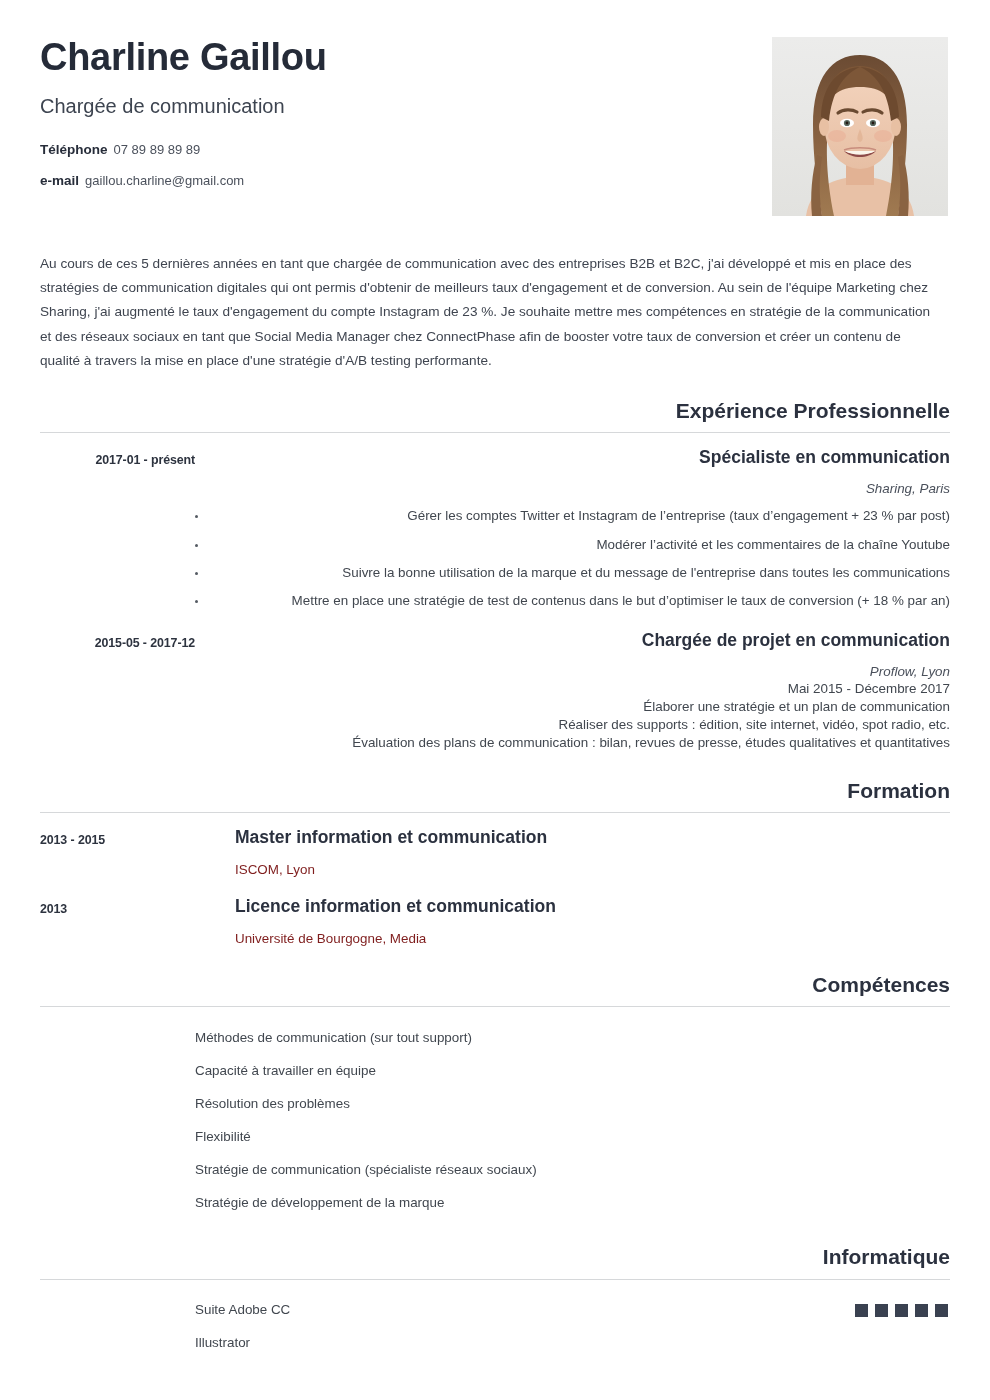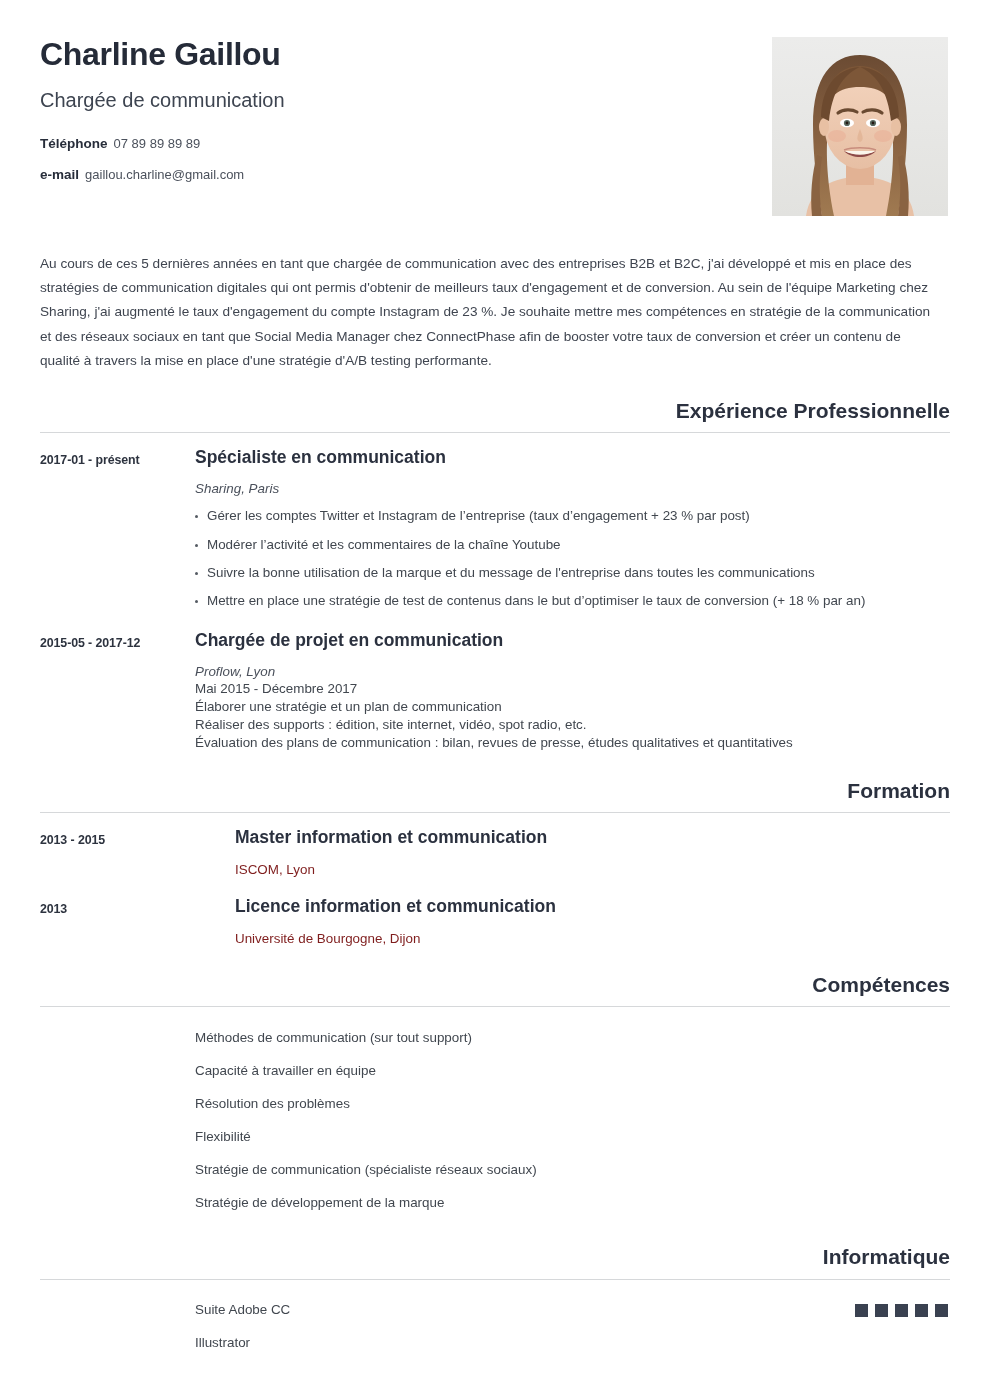--- a/index.html
+++ b/index.html
@@ -26,21 +26,21 @@
   }
 
   
   .header {
     position: relative;
     padding: 38px 40px 0 40px;
     box-sizing: border-box;
     height: 228px;
   }
   .name {
-    font-size: 32px;
+    font-size: 38px;
     font-weight: bold;
     color: #252b38;
     letter-spacing: -0.3px;
     line-height: 1.05;
     margin: 0;
   }
   .job-title {
     font-size: 20px;
     font-weight: normal;
     color: #3d4450;
@@ -166,21 +166,21 @@
   .entry-bullets li:before {
     content: "";
     position: absolute;
     left: 0;
     top: 8px;
     width: 3px;
     height: 3px;
     border-radius: 50%;
     background: #555b63;
   }
-  .exp-entry { margin-bottom: 20px; }
+  .exp-entry { margin-bottom: 20px; text-align: right; }
   .exp-entry:last-child { margin-bottom: 0; }
   .edu-entry { margin-bottom: 18px; gap: 40px; }
   .edu-entry .entry-date { padding-top: 5px; }
   .edu-sub {
     font-size: 13.4px;
     color: #7f1d1d;
     margin-top: 12px;
     line-height: 1.3;
   }
 
@@ -340,21 +340,21 @@
       <div class="entry-body">
         <div class="entry-title">Master information et communication</div>
         <div class="edu-sub">ISCOM, Lyon</div>
       </div>
     </div>
 
     <div class="entry edu-entry">
       <div class="entry-date">2013</div>
       <div class="entry-body">
         <div class="entry-title">Licence information et communication</div>
-        <div class="edu-sub">Université de Bourgogne, Dijon</div>
+        <div class="edu-sub">Université de Bourgogne, Media</div>
       </div>
     </div>
   </div>
 
   <div class="section">
     <div class="section-header">
       <div class="section-title">Compétences</div>
       <div class="section-rule"></div>
     </div>
     <div class="comp-list">

